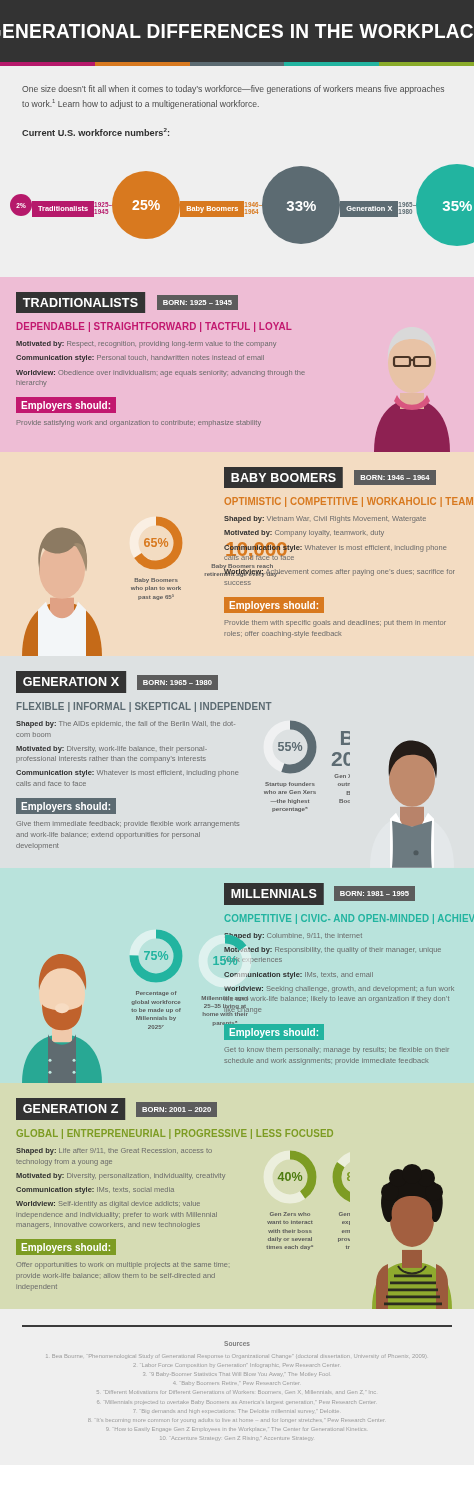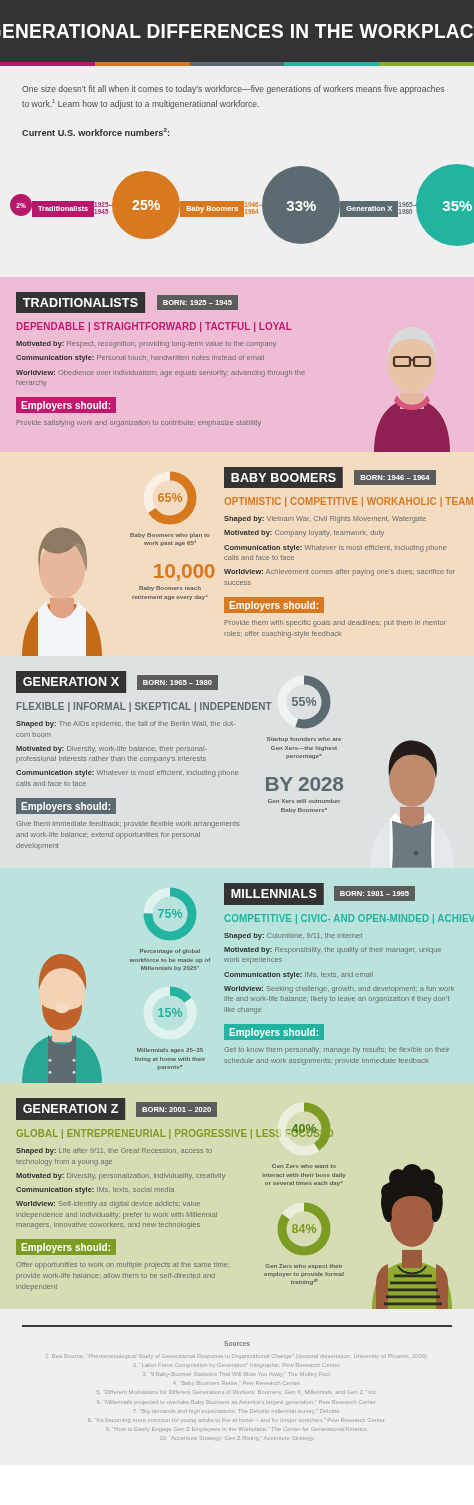--- a/index.html
+++ b/index.html
@@ -164,21 +164,21 @@
     align-self: stretch;
   }
   .illus svg { display: block; width: 100%; height: 100%; }
 
   
   .stats {
     flex: 0 0 auto;
     width: 92px;
     padding: 18px 4px 10px 4px;
     display: flex;
-    flex-direction: column;
+    flex-direction: row;
     align-items: center;
     gap: 13px;
   }
   .stat-item { display: flex; flex-direction: column; align-items: center; text-align: center; }
   .donut { position: relative; width: 56px; height: 56px; }
   .donut svg { width: 56px; height: 56px; display: block; transform: rotate(-90deg); }
   .donut .dlabel {
     position: absolute; inset: 0;
     display: flex; align-items: center; justify-content: center;
     font-size: 12.5px; font-weight: 700;

